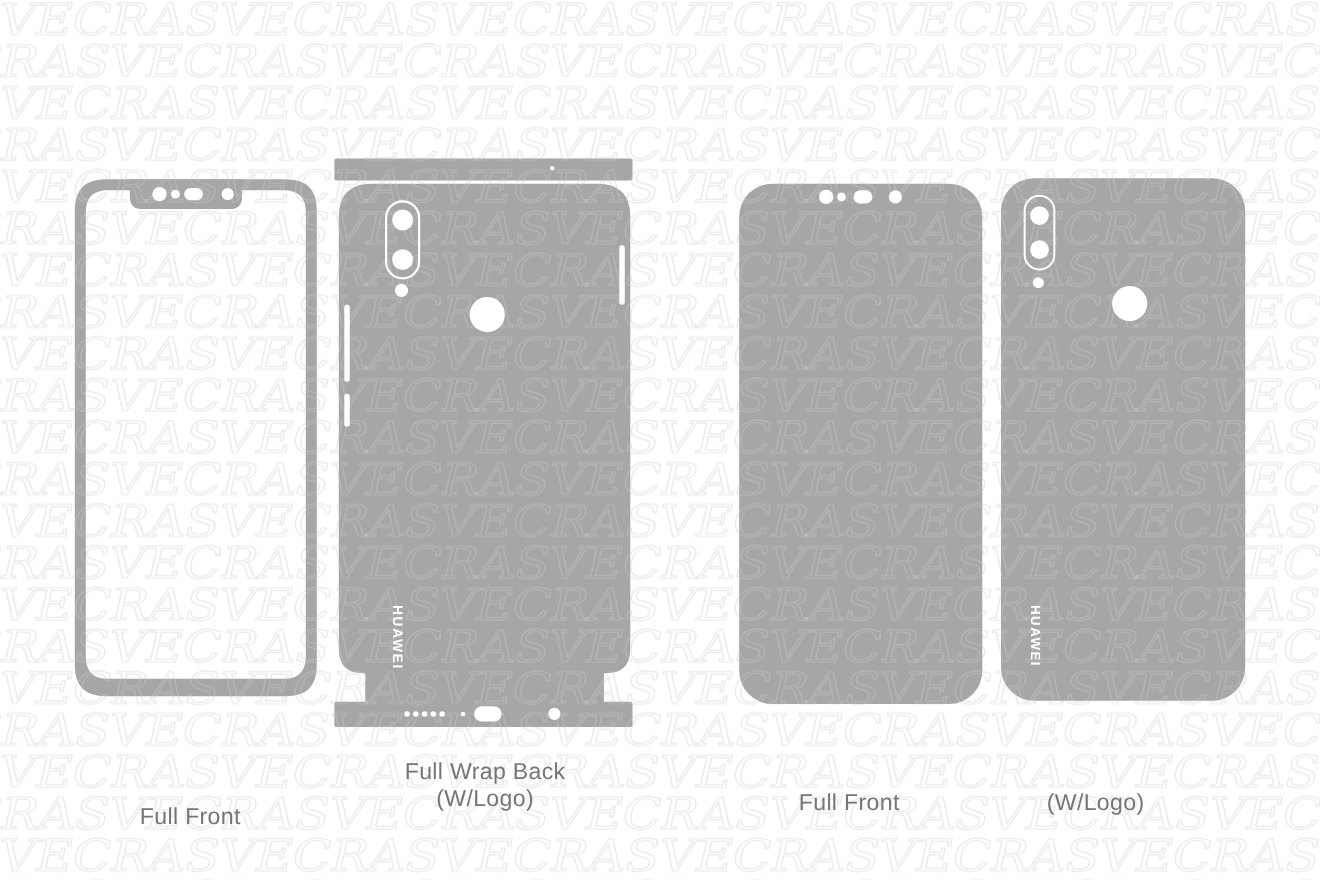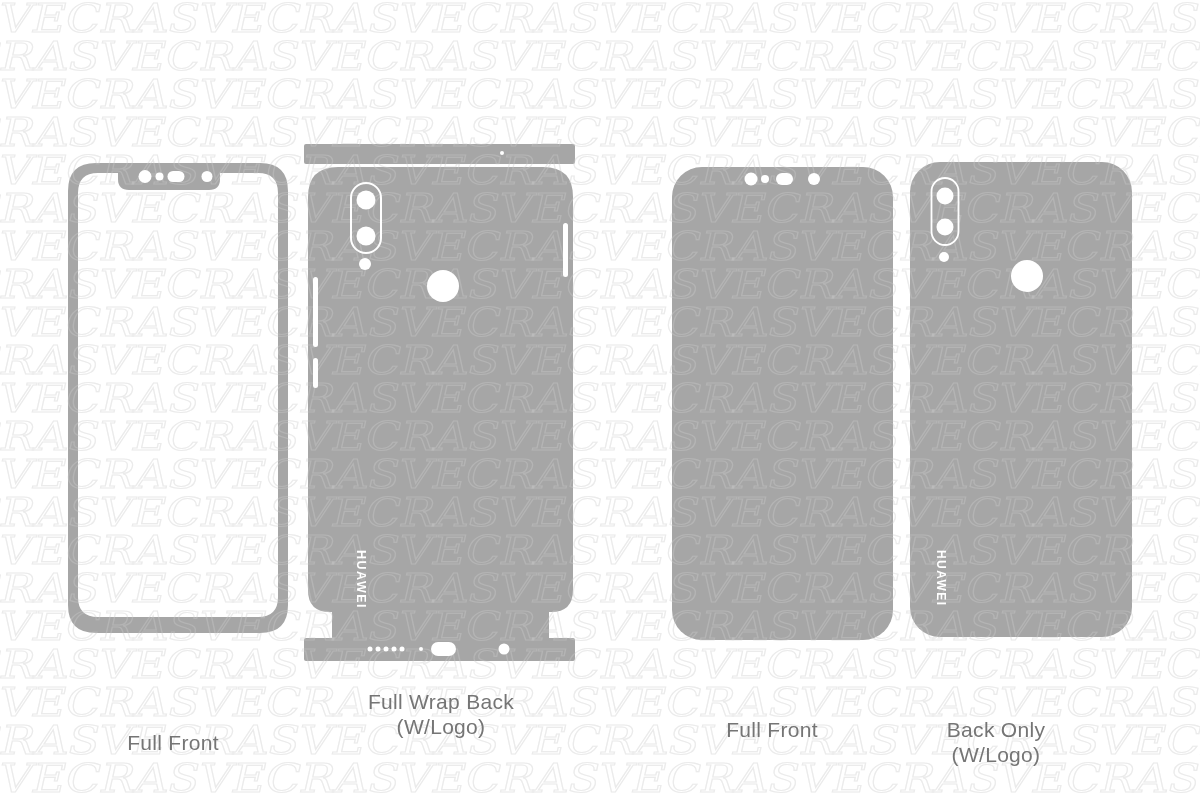--- a/index.html
+++ b/index.html
@@ -109,15 +109,14 @@
   <div>Full Front</div>
 </div>
 <div class="label" style="left:316px;top:689px;width:250px;">
   <div>Full Wrap Back</div>
   <div>(W/Logo)</div>
 </div>
 <div class="label" style="left:622px;top:717px;width:300px;">
   <div>Full Front</div>
 </div>
 <div class="label" style="left:871px;top:717px;width:250px;">
-  <div>Back Only</div>
   <div>(W/Logo)</div>
 </div>
 
 </body></html>

